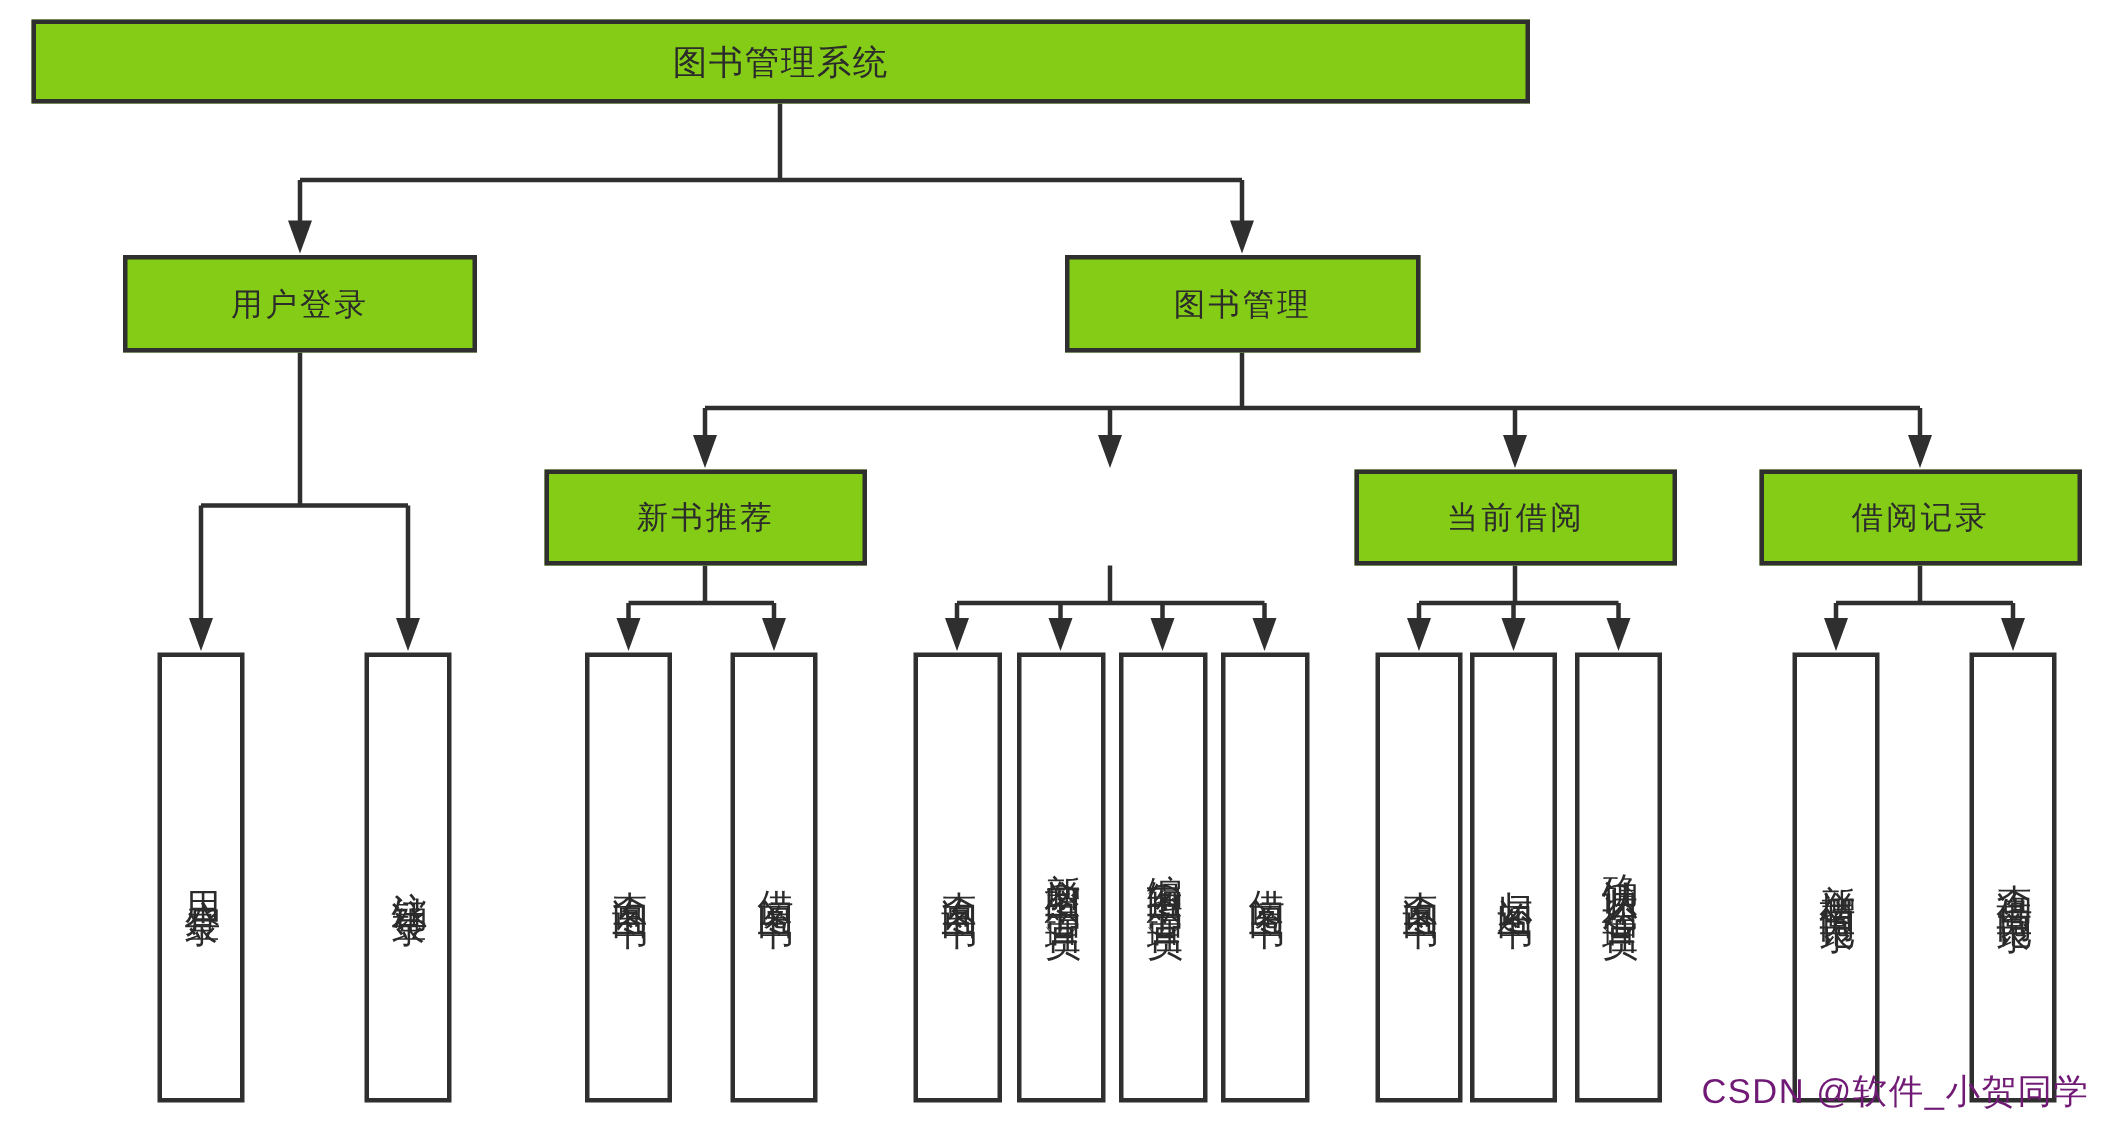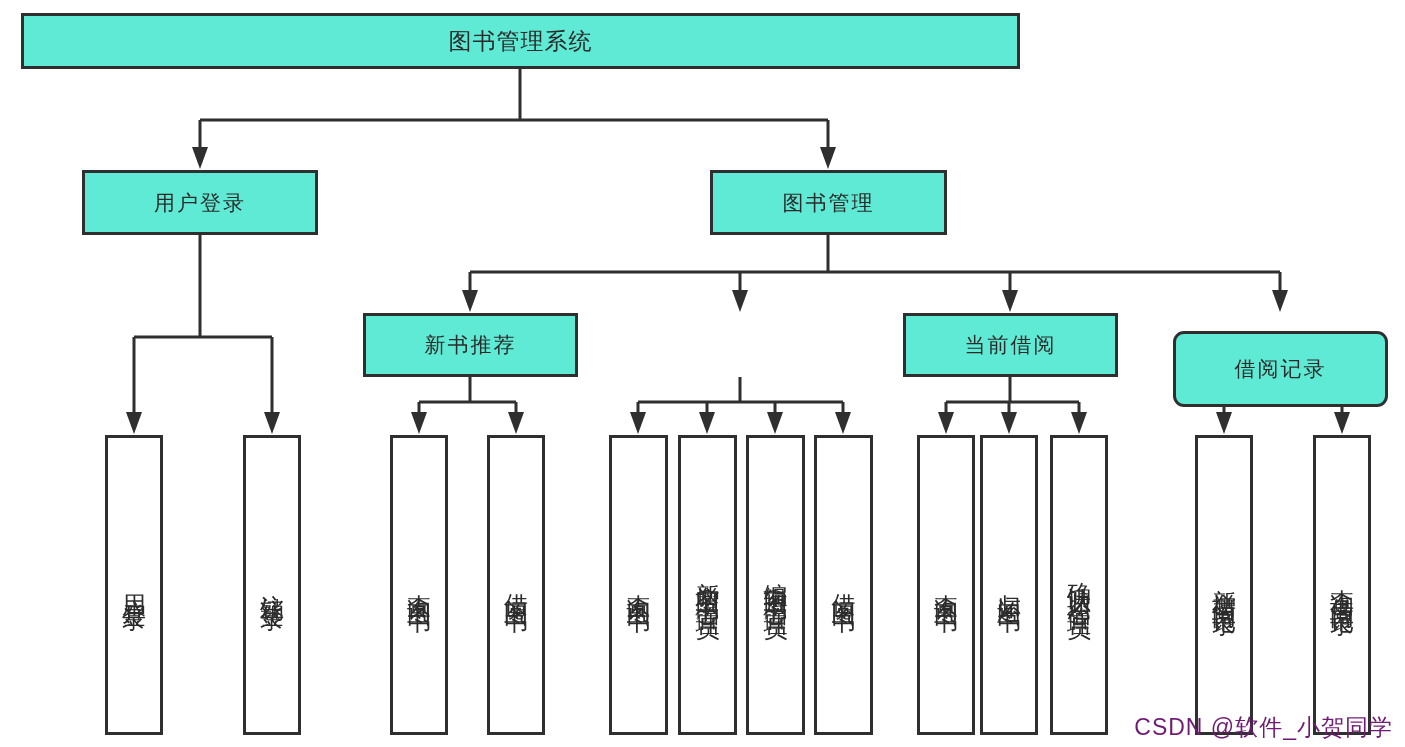--- a/index.html
+++ b/index.html
@@ -12,21 +12,21 @@
     overflow: hidden;
   }
   svg.connectors {
     position: absolute;
     left: 0; top: 0;
   }
   .hbox {
     position: absolute;
     box-sizing: border-box;
     border: 3px solid #2f2f2f;
-    background: #5eead4;
+    background: #84cc16;
     display: flex;
     align-items: center;
     justify-content: center;
     color: #2b2b2b;
   }
   .hbox.root { font-size: 23px; letter-spacing: 1px; }
   .hbox.lvl  { font-size: 21px; letter-spacing: 2px; }
   .leaf {
     position: absolute;
     box-sizing: border-box;
@@ -105,21 +105,21 @@
   <div class="hbox lvl" style="left:363px; top:313px; width:215px; height:64px;">
     <span>新书推荐</span>
   </div>
 
   <div class="hbox lvl" style="left:710px; top:170px; width:237px; height:65px;">
     <span>图书管理</span>
   </div>
   <div class="hbox lvl" style="left:903px; top:313px; width:215px; height:64px;">
     <span>当前借阅</span>
   </div>
-  <div class="hbox lvl" style="left:1173px; top:331px; width:215px; height:76px;border-radius:11px;">
+  <div class="hbox lvl" style="left:1173px; top:313px; width:215px; height:64px;">
     <span>借阅记录</span>
   </div>
 
   <div class="leaf" style="left:105px; top:435px; width:58px; height:300px;">
     <span>用户登录</span>
   </div>
   <div class="leaf" style="left:243px; top:435px; width:58px; height:300px;">
     <span>注销登录</span>
   </div>
 

